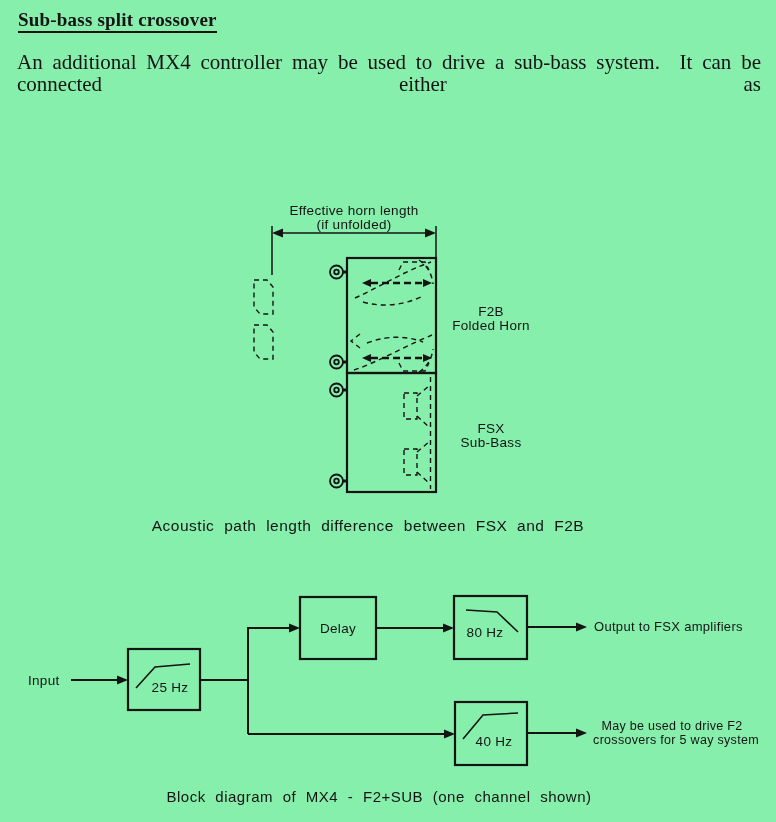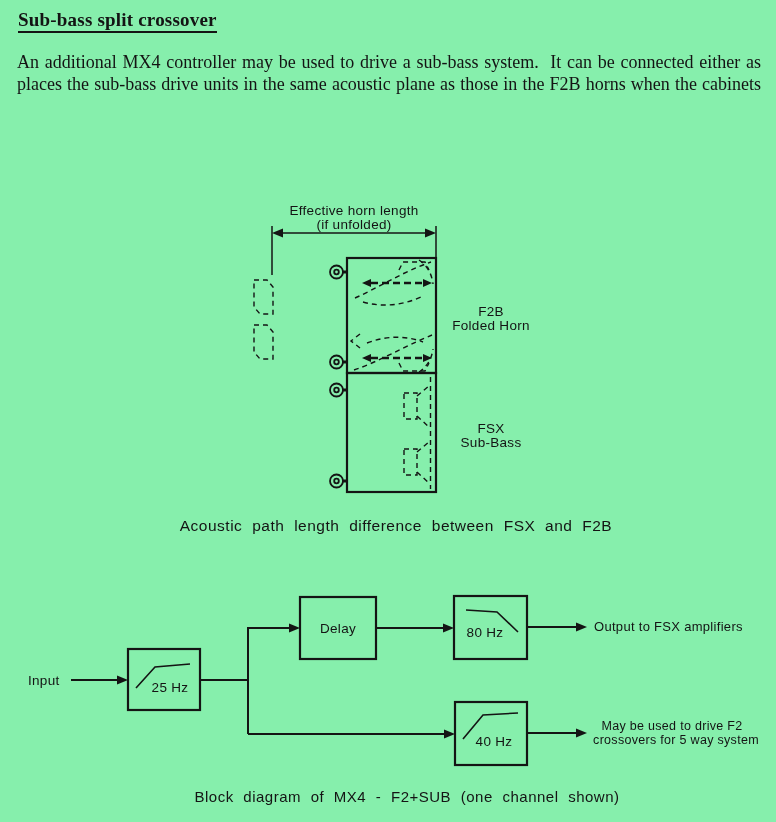--- a/index.html
+++ b/index.html
@@ -2,51 +2,50 @@
 <html><head>
 <meta charset="utf-8">
 <style>
   html,body{margin:0;padding:0;background:#888;}
   .page{
     position:relative;width:776px;height:822px;background:#86efac;
     color:#141414;font-family:"Liberation Serif",serif;overflow:hidden;
   }
   .doc-title{position:absolute;left:18px;top:9px;margin:0;font-size:19px;font-weight:bold;letter-spacing:.2px;}
   .doc-title span{border-bottom:2px solid #141414;padding-bottom:1px;}
-  .body-text{position:absolute;left:17px;top:51px;width:744px;font-size:18px;line-height:22px;font-family:Liberation Serif, serif;}
+  .body-text{position:absolute;left:17px;top:51px;width:744px;font-size:21px;line-height:22px;font-family:Liberation Serif, serif;}
   .jline{text-align:justify;text-align-last:justify;white-space:pre-wrap;}
   .jline.last{text-align-last:auto;}
   svg{position:absolute;left:0;overflow:visible;}
   #horn-svg{top:200px;}
   #block-svg{top:590px;}
   svg text{font-family:"Liberation Sans",sans-serif;fill:#141414;letter-spacing:.3px;}
   .ln{stroke:#141414;fill:none;}
   .bx{stroke:#141414;stroke-width:2.2;fill:none;}
   .dash{stroke:#141414;fill:none;stroke-width:1.4;stroke-dasharray:5,4;}
   .heavy-dash{stroke:#141414;fill:none;stroke-width:2.6;stroke-dasharray:7,4;}
   .ah{fill:#141414;stroke:none;}
   .diagram-caption{
     position:absolute;font-family:"Liberation Sans",sans-serif;color:#141414;
-    text-align:center;letter-spacing:.5px;word-spacing:5px;padding-left:28px;
+    text-align:center;letter-spacing:.5px;word-spacing:5px;
   }
   #caption-horn{top:517px;left:0;width:736px;font-size:15.5px;}
   #caption-block{top:788px;left:8px;width:742px;font-size:15px;}
 </style>
 </head>
 <body>
 
 <div class="page">
 
   <h1 class="doc-title">
     <span>Sub-bass split crossover</span>
   </h1>
 
   <div class="body-text">
     <div class="jline">An additional MX4 controller may be used to drive a sub-bass system.  It can be connected either as</div>
-    <div class="jline">places the sub-bass drive units in the same acoustic plane as those in the F2B horns when the cabinets</div>
   </div>
 
   <svg id="horn-svg" width="776" height="310" viewBox="0 0 776 310">
 
     <text x="354" y="15" text-anchor="middle" font-size="13.5">Effective horn length</text>
     <text x="354" y="29" text-anchor="middle" font-size="13.5">(if unfolded)</text>
 
     <g>
       <line class="ln" stroke-width="1.6" x1="278" y1="33" x2="430" y2="33"></line>
       <polygon class="ah" points="272,33 283,28.5 283,37.5"></polygon>

